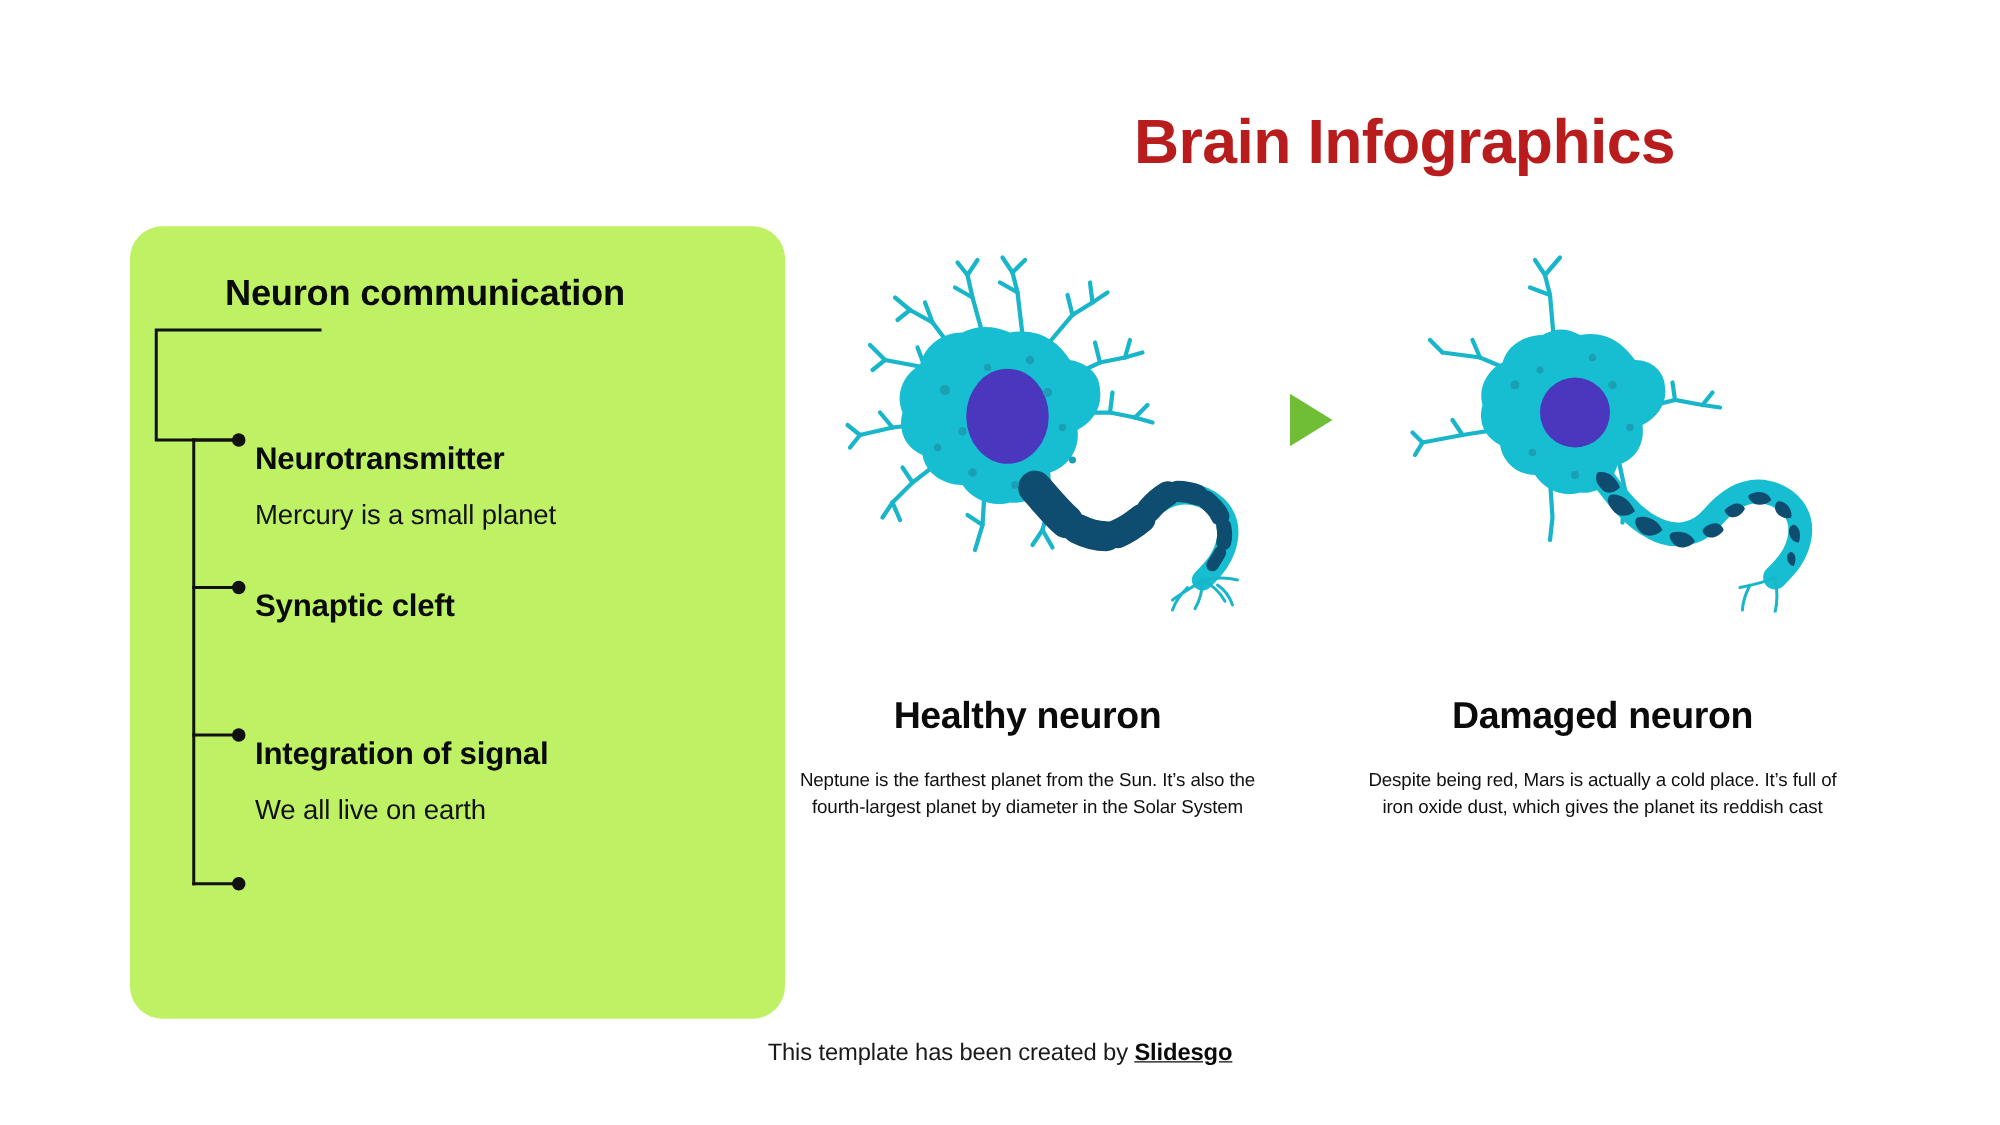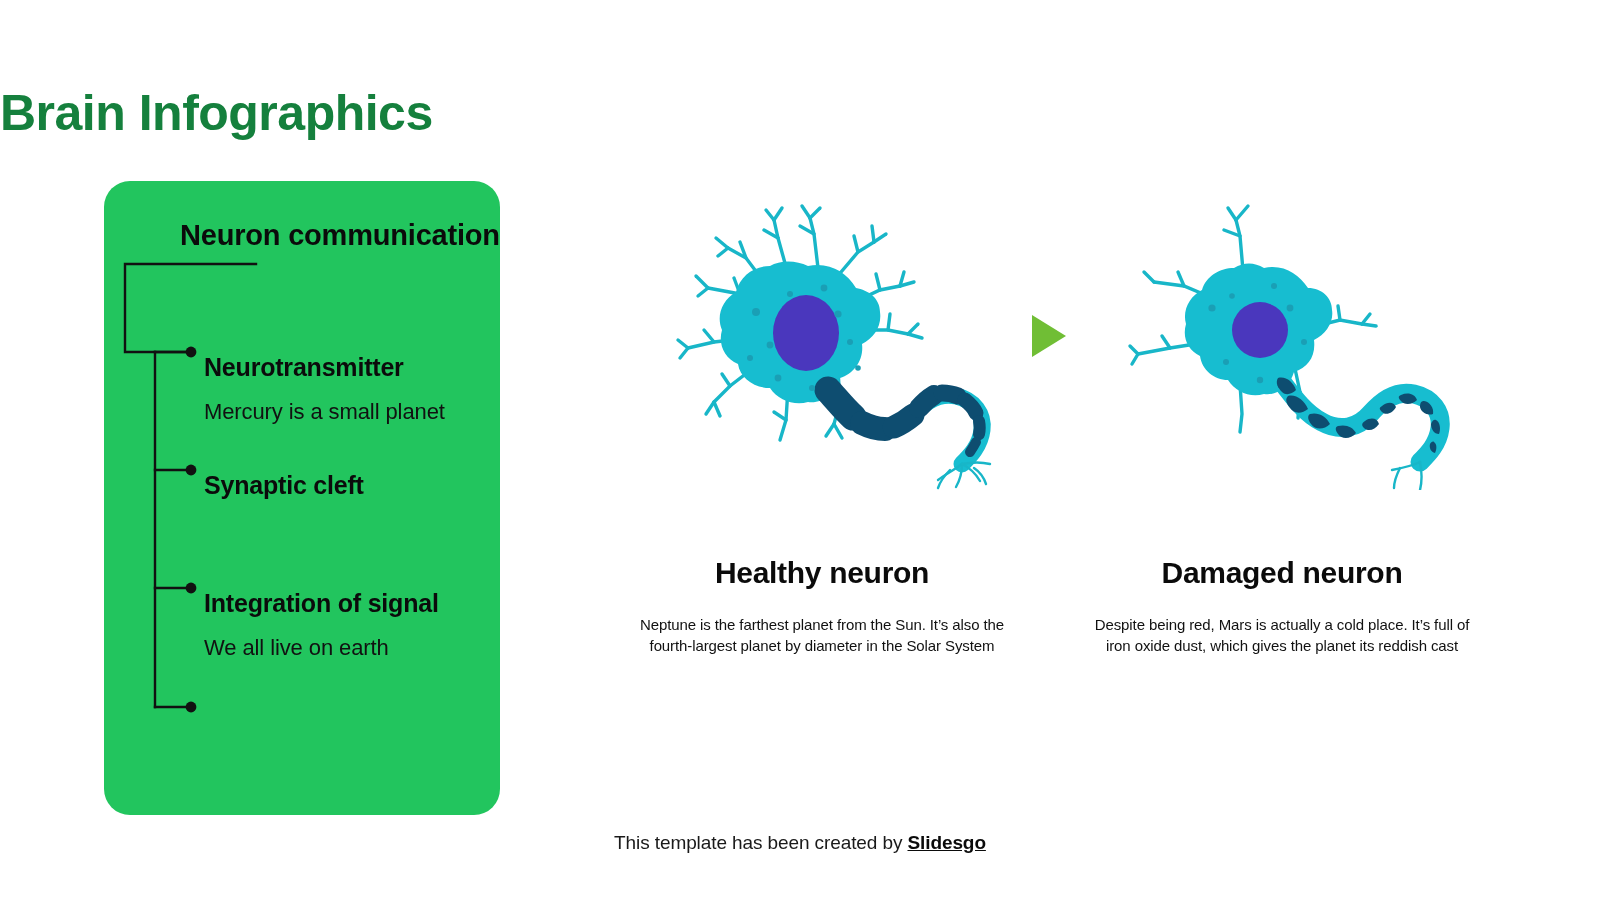--- a/index.html
+++ b/index.html
@@ -16,36 +16,36 @@
     color: #0d0d0d;
     -webkit-font-smoothing: antialiased;
   }
 
   
   .page-title {
     position: absolute;
     top: 86px;
     left: 0;
     width: 1340px;
-    text-align: left;
+    text-align: right;
     font-size: 50px;
     font-weight: 700;
     letter-spacing: -0.5px;
-    color: #15803d;
+    color: #b91c1c;
     line-height: 1.1;
   }
 
   
   .tree-card {
     position: absolute;
     left: 104px;
     top: 181px;
-    width: 396px;
+    width: 524px;
     height: 634px;
-    background: #22c55e;
+    background: #bef264;
     border-radius: 26px;
   }
 
   .tree-inner {
     position: absolute;
     left: 0;
     top: 0;
     width: 494px;
     height: 634px;
   }

